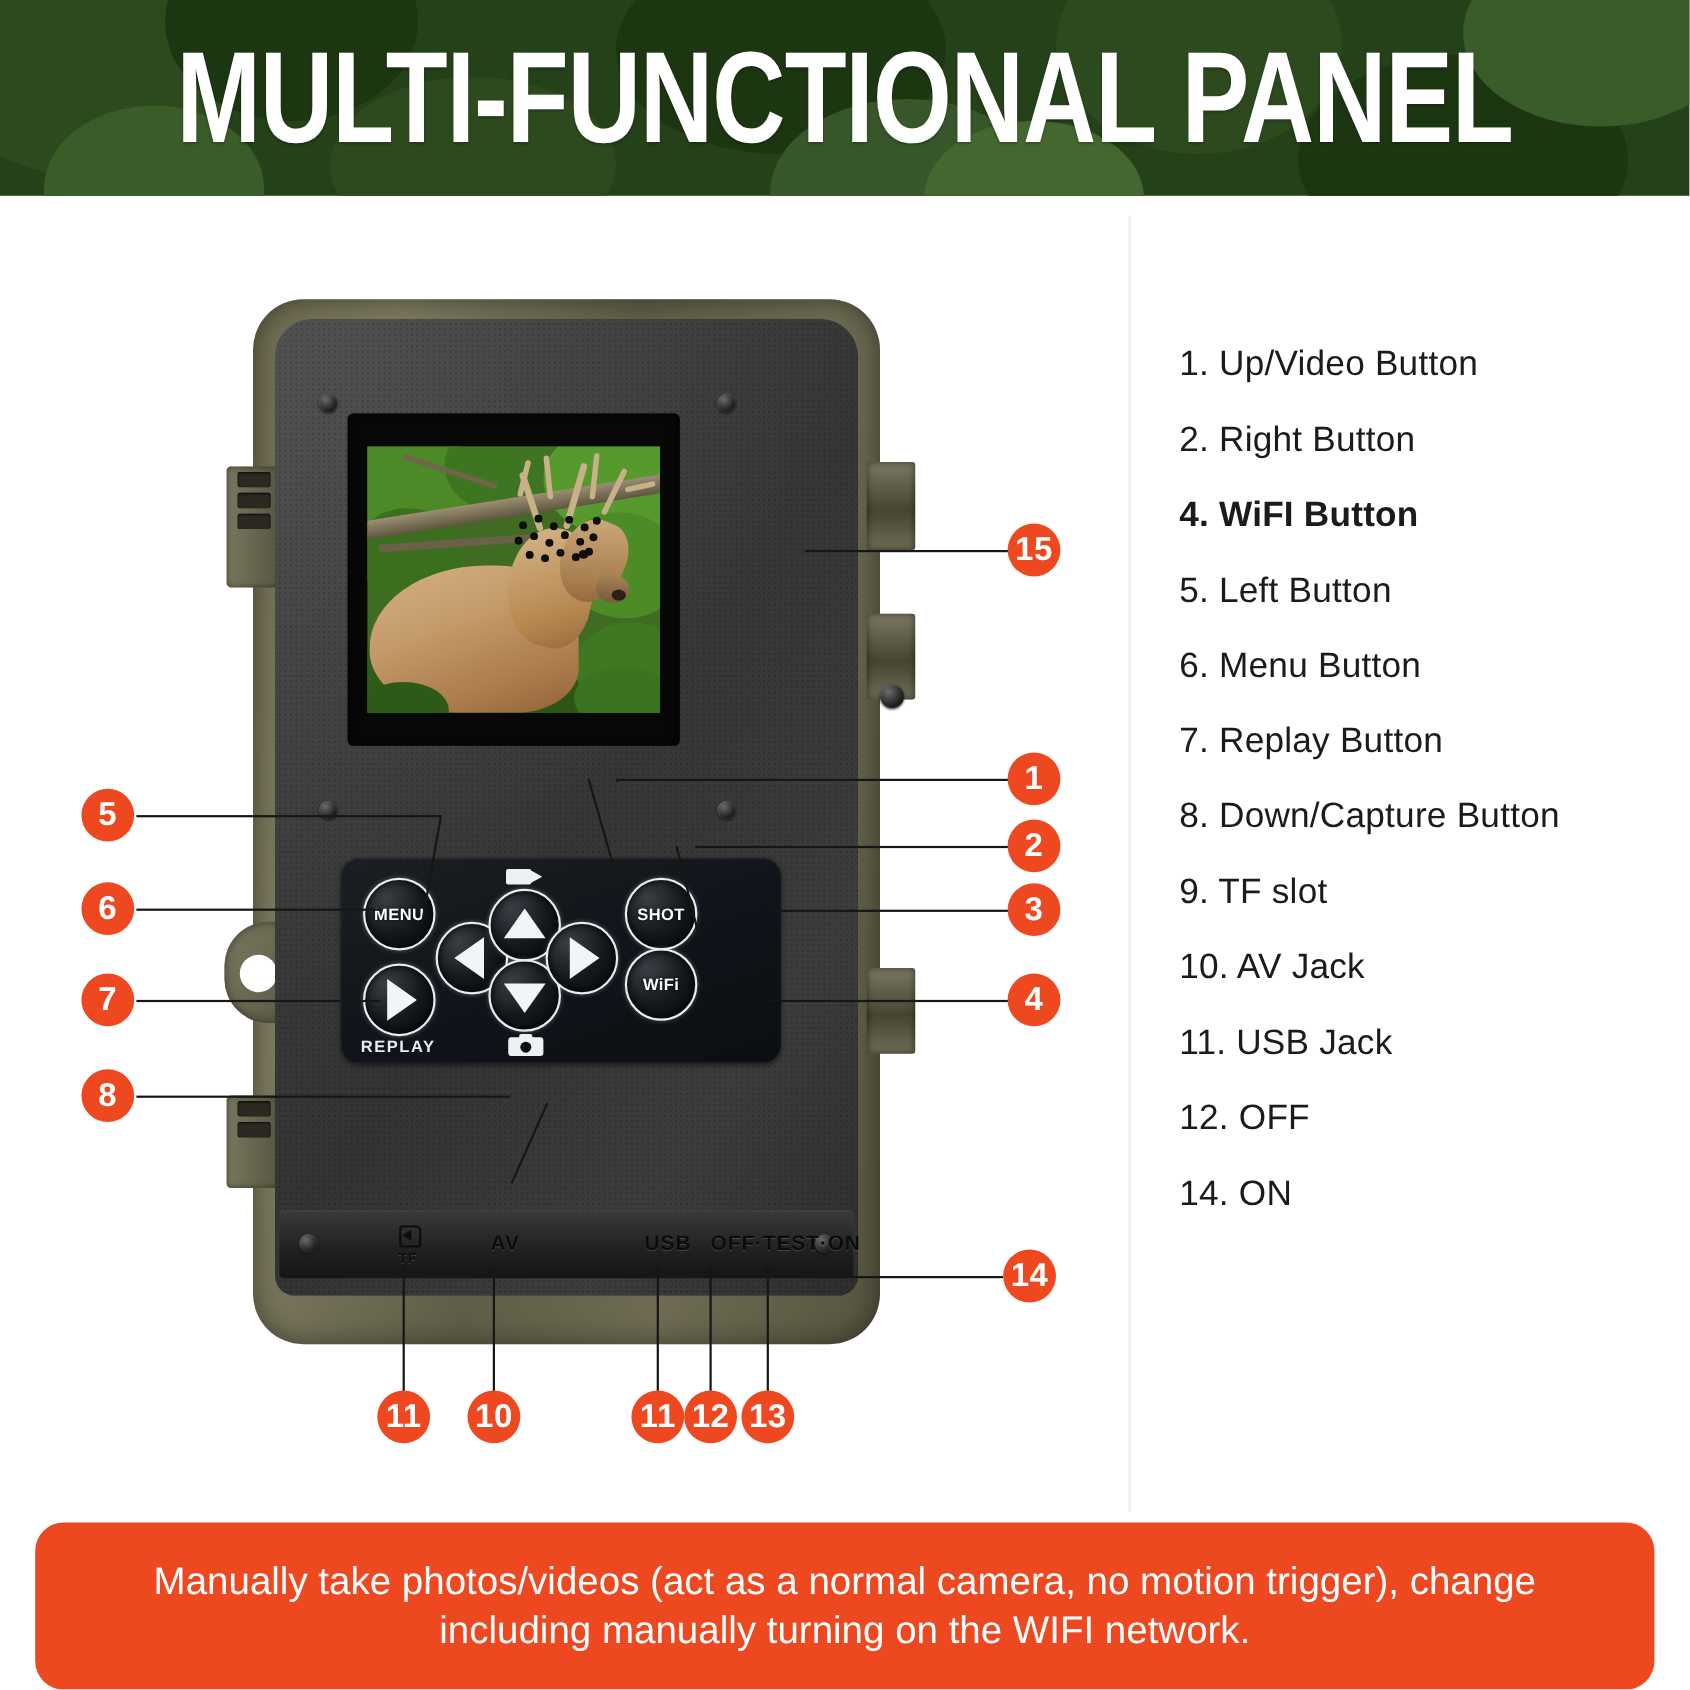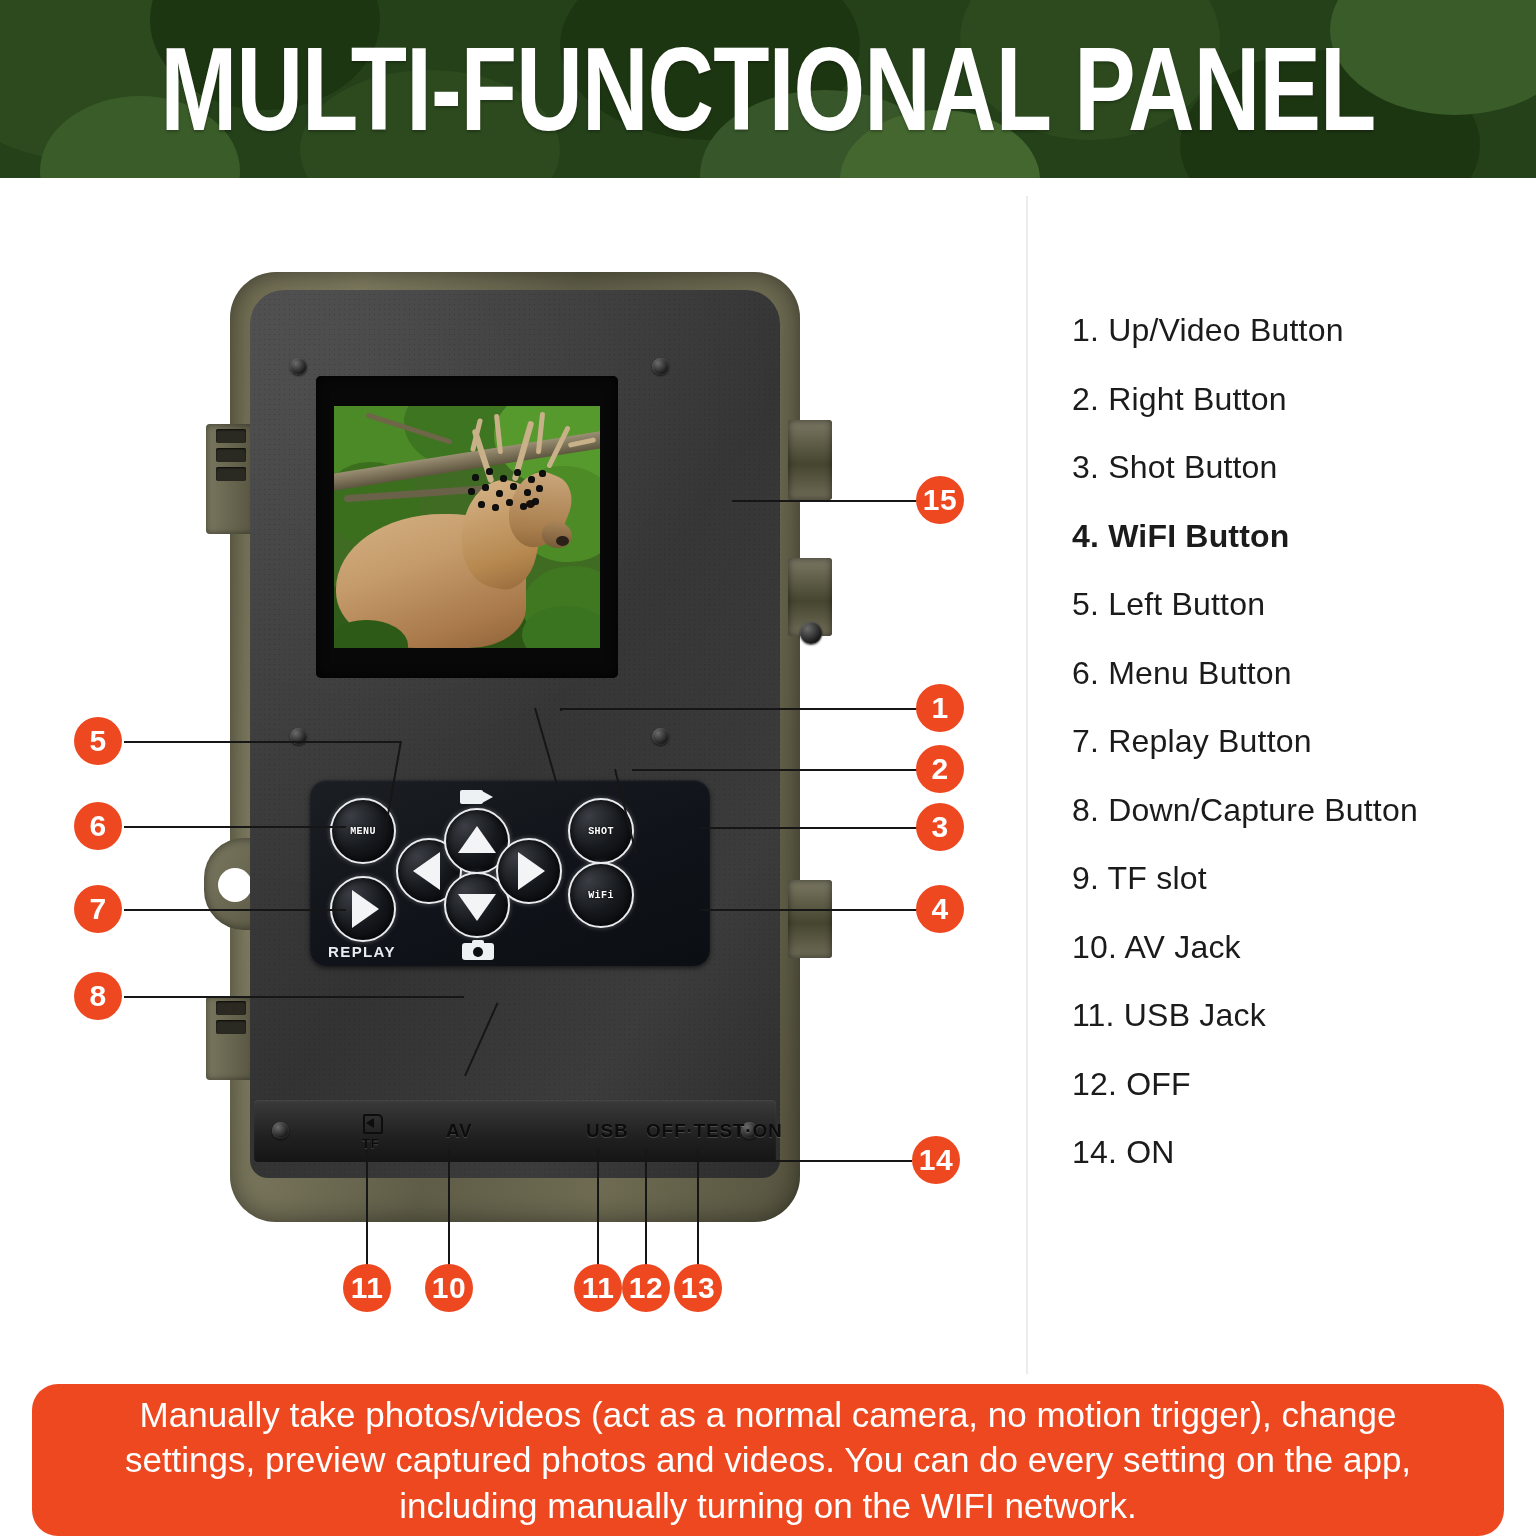--- a/index.html
+++ b/index.html
@@ -176,22 +176,22 @@
     box-shadow:inset 0 1px 2px rgba(255,255,255,.08), 0 2px 5px rgba(0,0,0,.6);
   }
   .btn {
     position:absolute; border-radius:50%;
     background:radial-gradient(circle at 30% 26%, #3b3f45 0%, #15181c 52%, #05070a 100%);
     border:2.5px solid #e9ecef;
     display:flex; align-items:center; justify-content:center;
     box-shadow:0 0 5px rgba(255,255,255,.28), inset 0 0 8px rgba(0,0,0,.9);
   }
   .btn span {
-    color:#ffffff; font-size:10px; font-weight:bold; letter-spacing:.4px;
-    font-family:Liberation Mono, monospace;
+    color:#ffffff; font-size:15px; font-weight:bold; letter-spacing:.4px;
+    font-family:Liberation Sans, sans-serif;
     text-shadow:0 0 3px rgba(0,0,0,.9);
   }
   .tri { width:0; height:0; }
   .tri-up   { border-left:19px solid transparent; border-right:19px solid transparent; border-bottom:27px solid #f2f4f6; }
   .tri-down { border-left:19px solid transparent; border-right:19px solid transparent; border-top:27px solid #f2f4f6; }
   .tri-left { border-top:19px solid transparent; border-bottom:19px solid transparent; border-right:27px solid #f2f4f6; }
   .tri-right{ border-top:19px solid transparent; border-bottom:19px solid transparent; border-left:27px solid #f2f4f6; }
   .btn-label {
     position:absolute; color:#e9ecef; font-size:15px; font-weight:bold;
     letter-spacing:1.4px;
@@ -277,21 +277,20 @@
   <div class="camo" style="left:1330px;top:-55px;width:250px;height:170px;background:#3a5c28;"></div>
   <div class="camo" style="left:840px;top:110px;width:200px;height:140px;background:#44672f;"></div>
   <div id="header-title">MULTI-FUNCTIONAL PANEL</div>
 </div>
 
 <div id="divider"></div>
 
 <div id="legend">
   <div class="legend-item">1. Up/Video Button</div>
   <div class="legend-item">2. Right Button</div>
-  <div class="legend-item">3. Shot Button</div>
   <div class="legend-item strong">4. WiFI Button</div>
   <div class="legend-item">5. Left Button</div>
   <div class="legend-item">6. Menu Button</div>
   <div class="legend-item">7. Replay Button</div>
   <div class="legend-item">8. Down/Capture Button</div>
   <div class="legend-item">9. TF slot</div>
   <div class="legend-item">10. AV Jack</div>
   <div class="legend-item">11. USB Jack</div>
   <div class="legend-item">12. OFF</div>
   <div class="legend-item">14. ON</div>
@@ -513,15 +512,14 @@
   </div>
 <div class="badge" style="left:622px;top:1264px;">
     <span>12</span>
   </div>
 <div class="badge" style="left:674px;top:1264px;">
     <span>13</span>
   </div>
 
 <div id="caption">
   <p>Manually take photos/videos (act as a normal camera, no motion trigger), change</p>
-  <p>settings, preview captured photos and videos. You can do every setting on the app,</p>
   <p>including manually turning on the WIFI network.</p>
 </div>
 
 </body></html>

